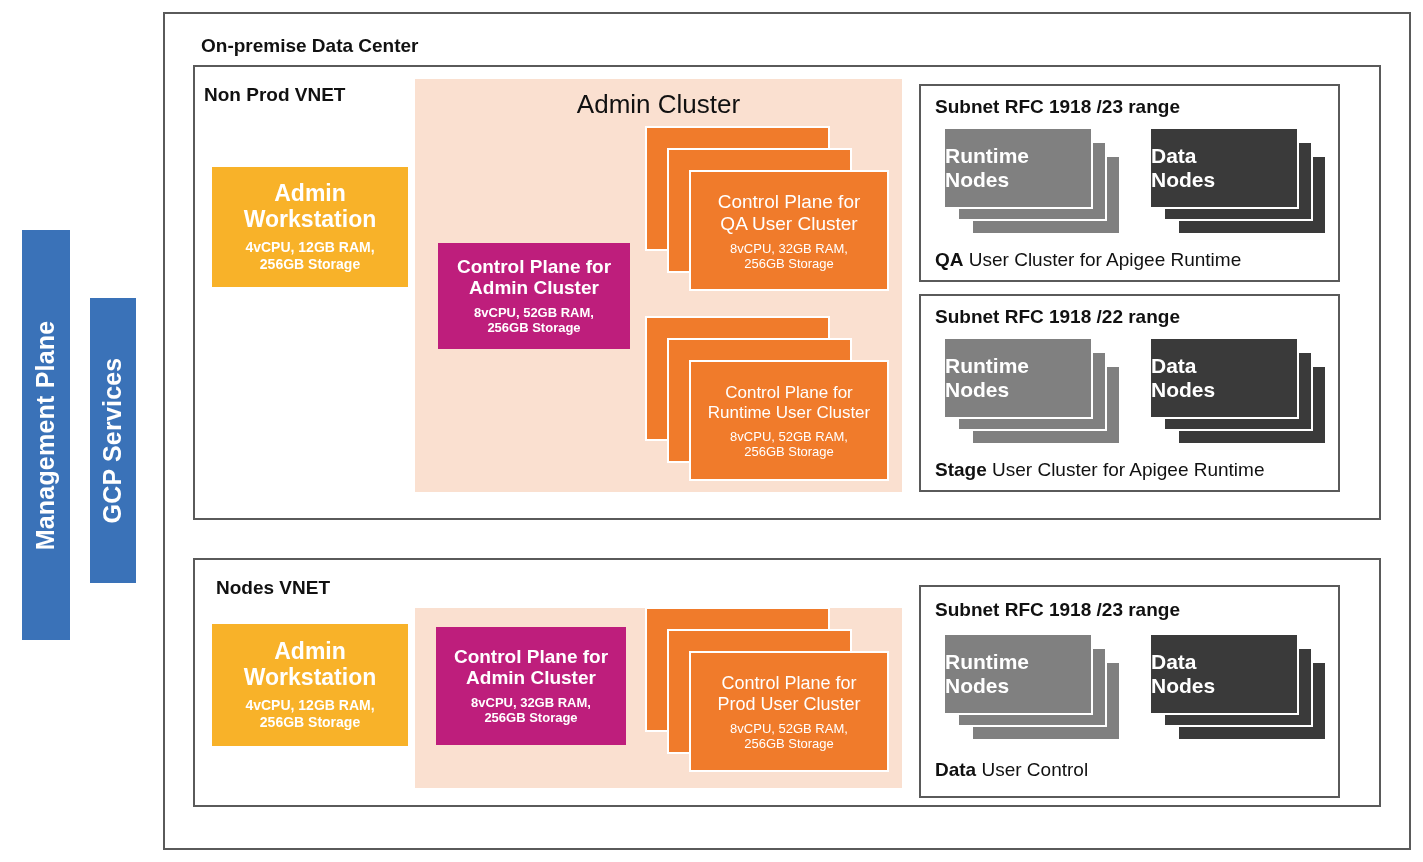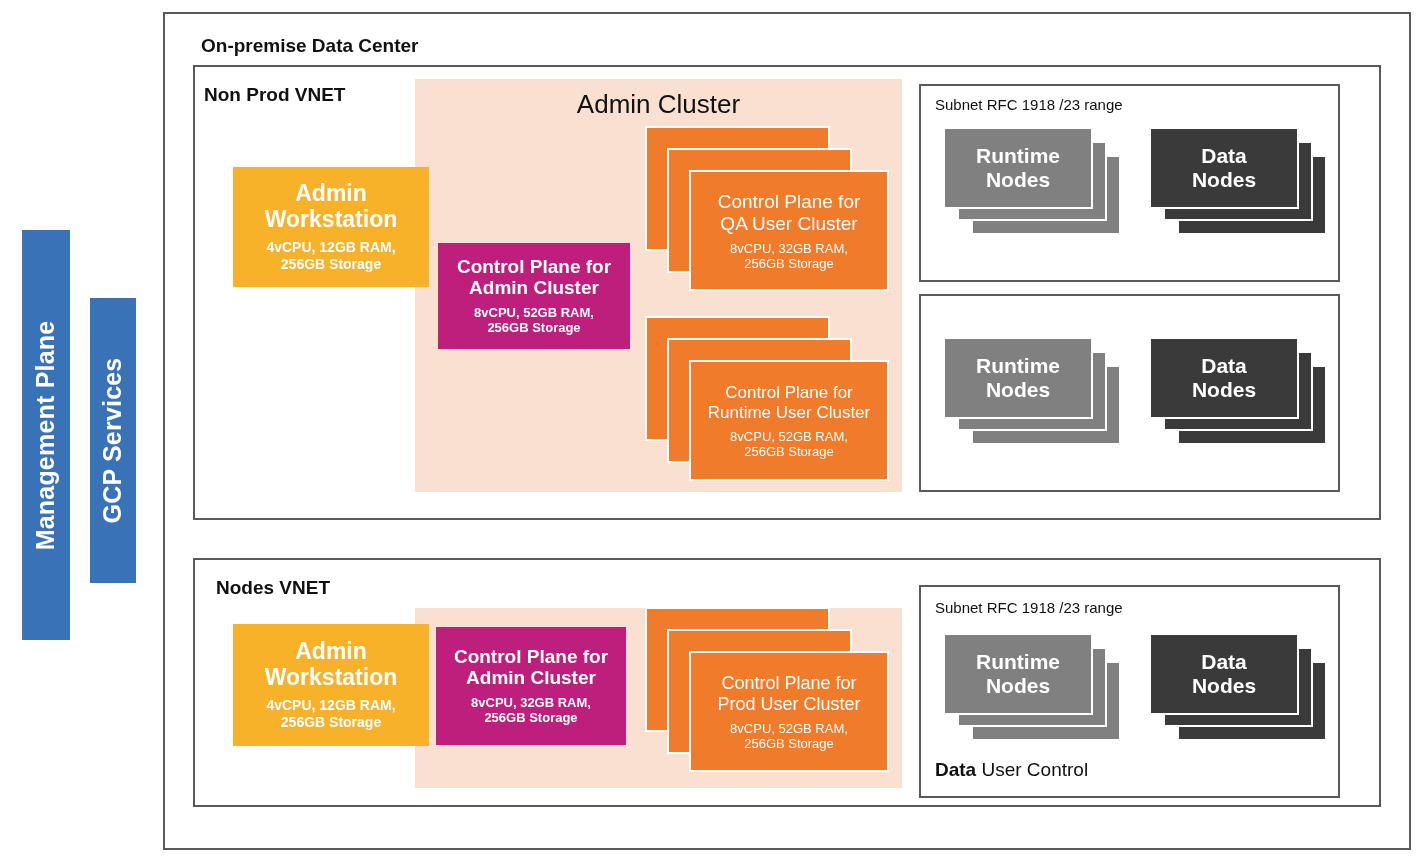--- a/index.html
+++ b/index.html
@@ -23,39 +23,39 @@
   .pinkband{background:#FAE0D0;}
   .pinkband-title{
     position:absolute;left:0;right:0;top:10px;text-align:center;
     font-size:26px;font-weight:normal;color:#111;
   }
 
   
   .card{display:flex;flex-direction:column;align-items:center;justify-content:center;text-align:center;color:#fff;}
   .card .t{font-weight:bold;line-height:1.12;}
   .card .s{font-weight:bold;line-height:1.2;}
-  .amber{background:#F8B229;margin-left:21px;}
+  .amber{background:#F8B229;}
   .magenta{background:#BE1E7C;}
 
   
   .stack{position:absolute;}
   .stack .layer{position:absolute;background:#F07B2B;border:2px solid #ffffff;box-sizing:border-box;}
   .stack .front{position:absolute;background:#F07B2B;border:2px solid #ffffff;box-sizing:border-box;
                 display:flex;flex-direction:column;align-items:center;justify-content:center;text-align:center;color:#fff;}
 
   
   .nstack{position:absolute;}
   .nstack .nl{position:absolute;box-sizing:border-box;border:2px solid #ffffff;}
   .nstack .nf{position:absolute;box-sizing:border-box;border:2px solid #ffffff;
-              display:flex;flex-direction:column;align-items:center;justify-content:center;
+              display:flex;flex-direction:column;align-items:flex-start;justify-content:center;
               text-align:center;color:#ffffff;font-weight:bold;line-height:1.12;}
   .gray .nl,.gray .nf{background:#808080;}
   .dark .nl,.dark .nf{background:#3A3A3A;}
 
-  .subnet-title{font-weight:normal;font-size:15px;color:#111;}
+  .subnet-title{font-weight:bold;font-size:19px;color:#111;}
   .subnet-foot{font-size:19px;color:#111;}
   .subnet-foot b{font-weight:bold;}
 </style>
 </head>
 <body>
 
 <div id="stage">
 
   <div class="abs bluebar" style="left:22px;top:230px;width:48px;height:410px;">
     <span>Management Plane</span>
@@ -123,38 +123,45 @@
       </div>
     </div>
     <div class="nstack dark" style="left:228px;top:41px;width:180px;height:110px;">
       <div class="nl" style="left:28px;top:28px;width:150px;height:80px;"></div>
       <div class="nl" style="left:14px;top:14px;width:150px;height:80px;"></div>
       <div class="nf" style="left:0px;top:0px;width:150px;height:82px;font-size:21px;">
         <div>Data</div>
         <div>Nodes</div>
       </div>
     </div>
+    <div class="abs subnet-foot" style="left:14px;top:163px;">
+      <b>QA</b><span> User Cluster for Apigee Runtime</span>
+    </div>
   </div>
 
   <div class="abs frame" style="left:919px;top:294px;width:421px;height:198px;">
+    <div class="abs subnet-title" style="left:14px;top:10px;">Subnet RFC 1918 /22 range</div>
     <div class="nstack gray" style="left:22px;top:41px;width:180px;height:110px;">
       <div class="nl" style="left:28px;top:28px;width:150px;height:80px;"></div>
       <div class="nl" style="left:14px;top:14px;width:150px;height:80px;"></div>
       <div class="nf" style="left:0px;top:0px;width:150px;height:82px;font-size:21px;">
         <div>Runtime</div>
         <div>Nodes</div>
       </div>
     </div>
     <div class="nstack dark" style="left:228px;top:41px;width:180px;height:110px;">
       <div class="nl" style="left:28px;top:28px;width:150px;height:80px;"></div>
       <div class="nl" style="left:14px;top:14px;width:150px;height:80px;"></div>
       <div class="nf" style="left:0px;top:0px;width:150px;height:82px;font-size:21px;">
         <div>Data</div>
         <div>Nodes</div>
       </div>
+    </div>
+    <div class="abs subnet-foot" style="left:14px;top:163px;">
+      <b>Stage</b><span> User Cluster for Apigee Runtime</span>
     </div>
   </div>
 
   <div class="abs frame" style="left:193px;top:558px;width:1188px;height:249px;">
     <div class="abs frame-title" style="left:21px;top:17px;">Nodes VNET</div>
   </div>
 
   <div class="abs pinkband" style="left:415px;top:608px;width:487px;height:180px;"></div>
 
   <div class="abs card amber" style="left:212px;top:624px;width:196px;height:122px;">

